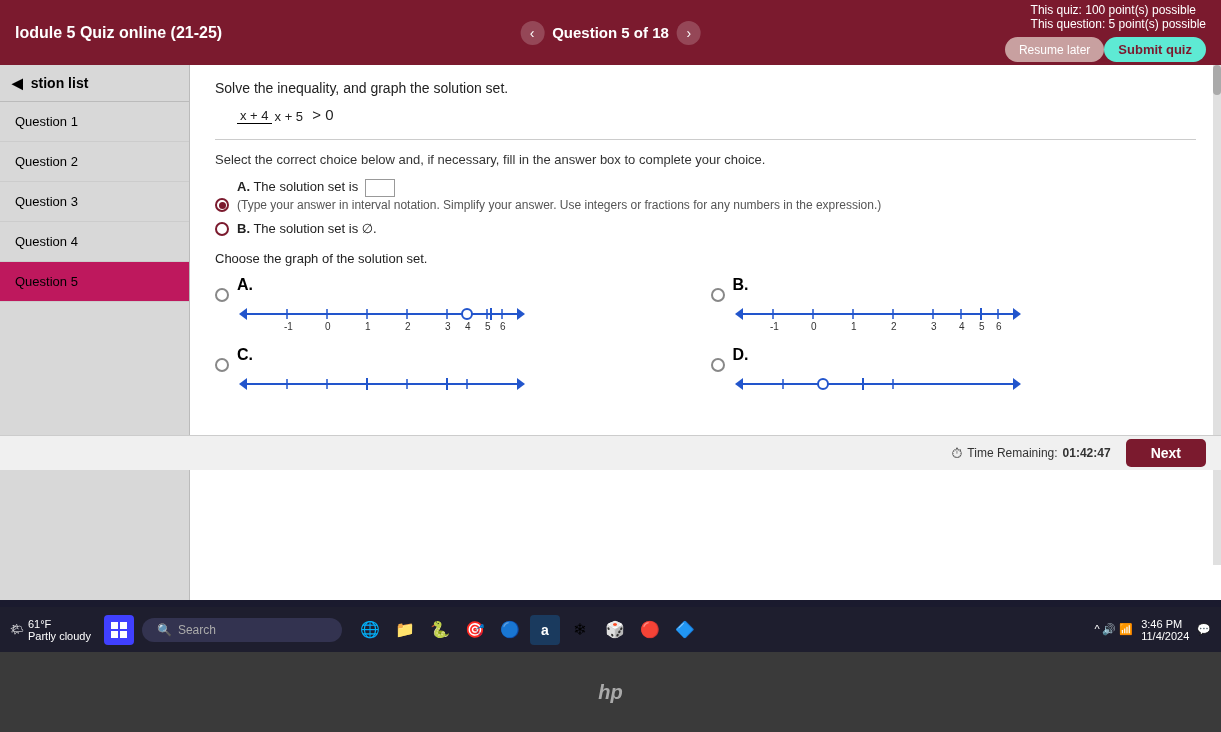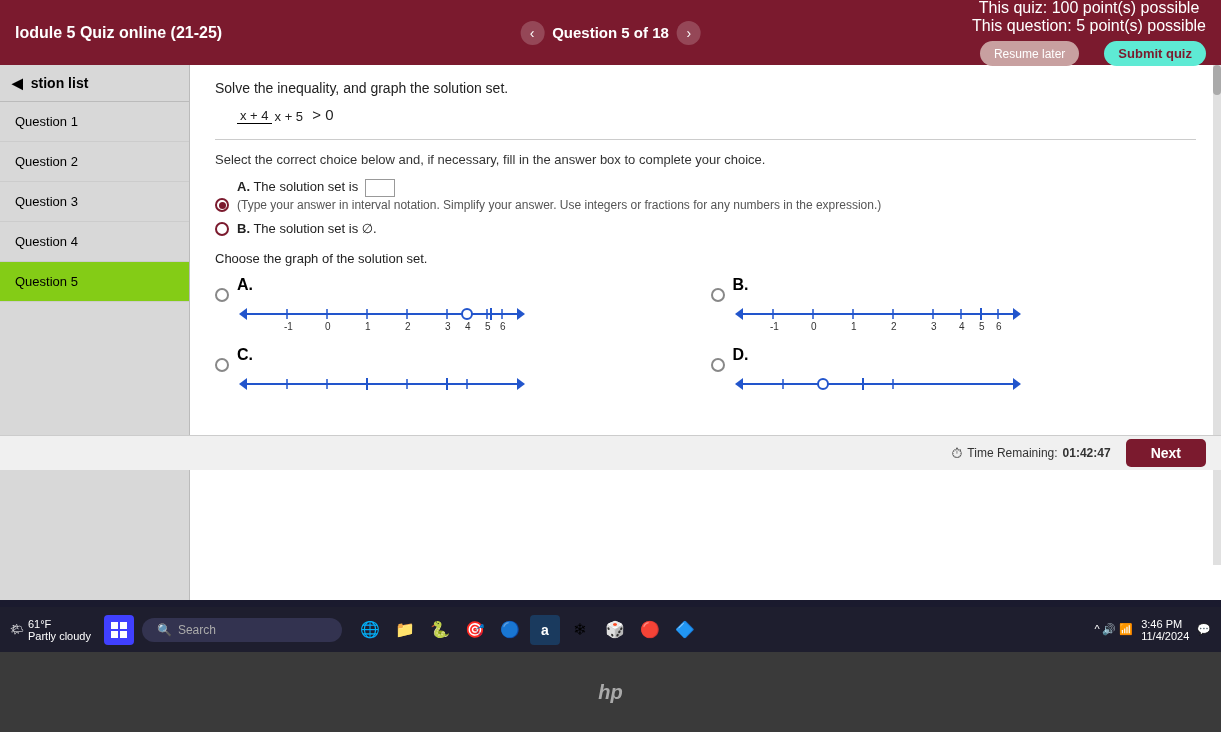--- a/index.html
+++ b/index.html
@@ -63,27 +63,27 @@
       position: absolute;
       right: 15px;
       display: flex;
       flex-direction: column;
       align-items: flex-end;
       gap: 6px;
     }
 
     .quiz-info {
       color: white;
-      font-size: 16px;
-      text-align: center;
+      font-size: 12px;
+      text-align: left;
     }
 
     .header-buttons {
       display: flex;
-      gap: 25px;
+      gap: 0;
     }
 
     .btn-resume {
       background: #c8a0a0;
       border: none;
       border-radius: 20px;
       padding: 5px 14px;
       color: white;
       font-size: 12px;
       cursor: pointer;
@@ -126,21 +126,21 @@
     }
 
     .sidebar-item {
       padding: 12px 15px;
       font-size: 13px;
       cursor: pointer;
       border-bottom: 1px solid #ccc;
     }
 
     .sidebar-item.active {
-      background: #84cc16;
+      background: #be185d;
     }
 
     
     .content {
       flex: 1;
       padding: 15px 25px;
       background: white;
       overflow-y: auto;
     }
 

